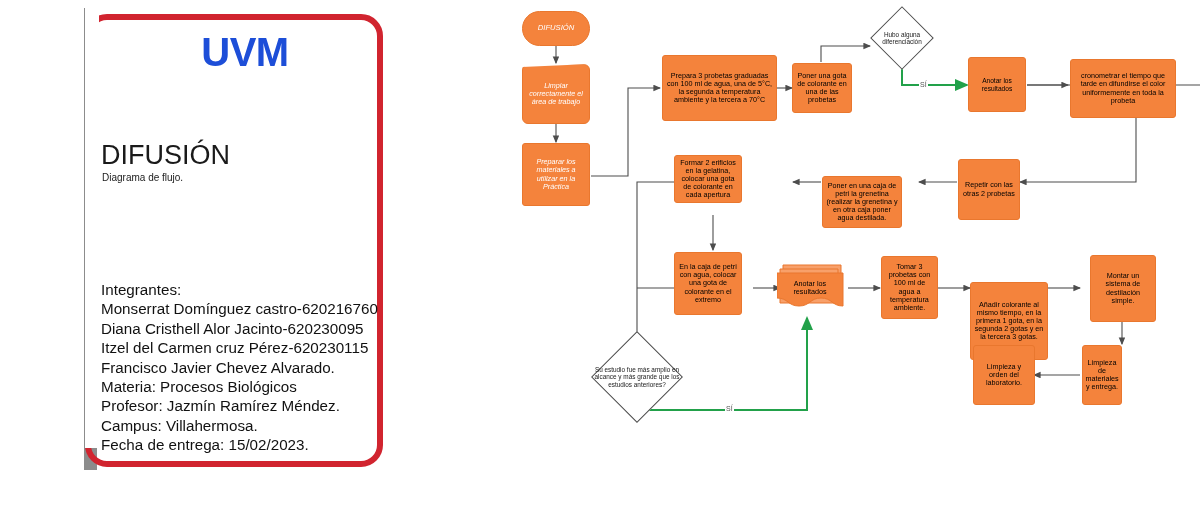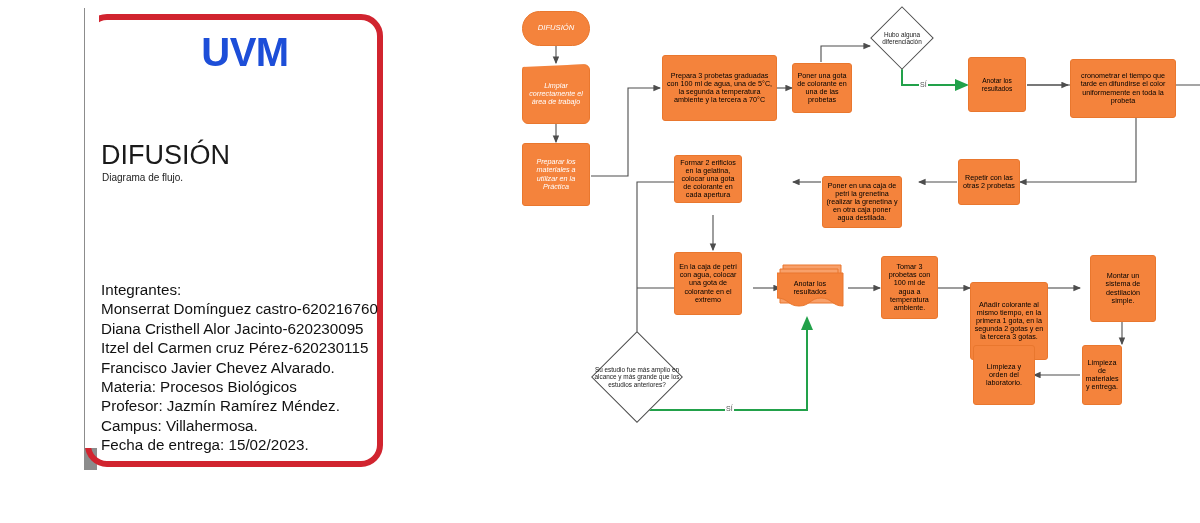--- a/index.html
+++ b/index.html
@@ -173,21 +173,21 @@
     <span class="dshape" style="width:43px;height:43px;"></span>
     <span class="dtext">Hubo alguna diferenciación</span>
   </div>
 
   <div class="edge-label" style="left:449px;top:80px;">SÍ</div>
 
   <div class="node tiny" style="left:498px;top:57px;width:58px;height:55px;">Anotar los resultados</div>
 
   <div class="node small" style="left:600px;top:59px;width:106px;height:59px;">cronometrar el tiempo que tarde en difundirse el color uniformemente en toda la probeta</div>
 
-  <div class="node small" style="left:488px;top:159px;width:62px;height:46px;">Repetir con las otras 2 probetas</div>
+  <div class="node small" style="left:488px;top:159px;width:62px;height:61px;">Repetir con las otras 2 probetas</div>
 
   <div class="node small" style="left:352px;top:152px;width:80px;height:52px;margin-top:24px;">Poner en una caja de petri la grenetina (realizar la grenetina y en otra caja poner agua destilada.</div>
 
   <div class="node small" style="left:204px;top:155px;width:68px;height:48px;">Formar 2 erificios en la gelatina, colocar una gota de colorante en cada apertura</div>
 
   <div class="node small" style="left:204px;top:252px;width:68px;height:63px;">En la caja de petri con agua, colocar una gota de colorante en el extremo</div>
 
   <div class="multidoc" style="left:307px;top:262px;width:75px;height:58px;">
     <svg width="75" height="58" viewBox="0 0 75 58" xmlns="http://www.w3.org/2000/svg">
       <g fill="#f8a06a" stroke="#e9772e" stroke-width="1">

